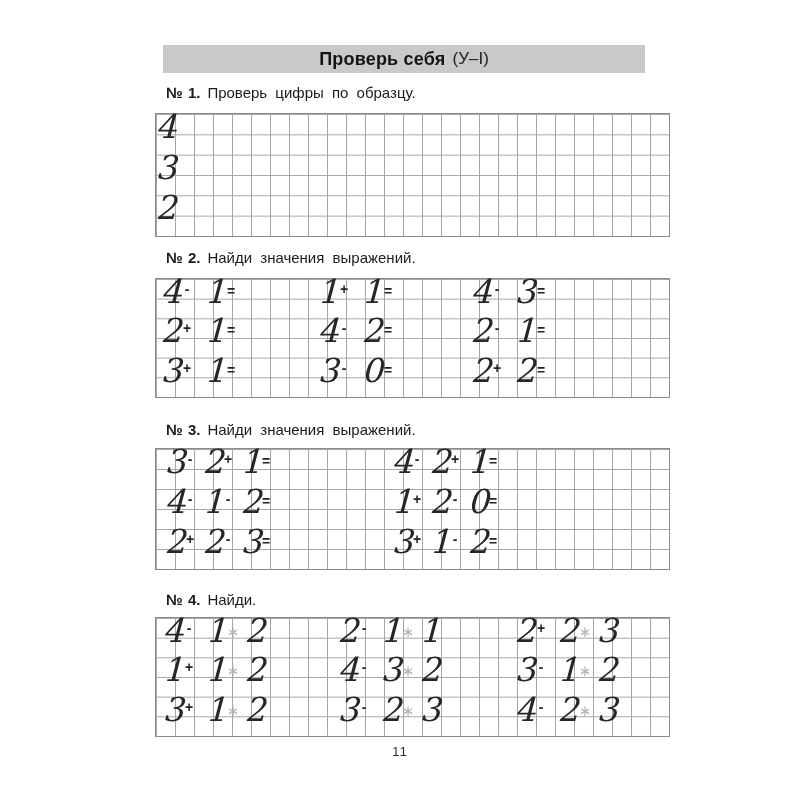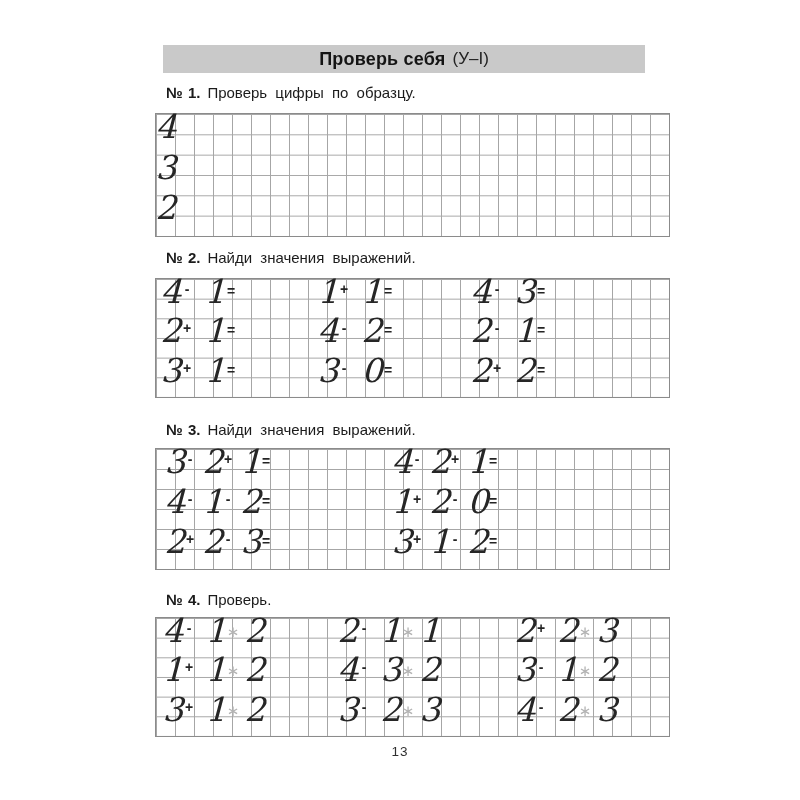--- a/index.html
+++ b/index.html
@@ -126,21 +126,21 @@
         <span class="tok op" style="left: 72px; top: 83px;">-</span>
         <span class="tok hw" style="left: 98px; top: 77px;">3</span>
         <span class="tok eq" style="left: 110px; top: 85px;">=</span>
         <span class="tok hw" style="left: 249px; top: 77px;">3</span>
         <span class="tok op" style="left: 261px; top: 83px;">+</span>
         <span class="tok hw" style="left: 287px; top: 77px;">1</span>
         <span class="tok op" style="left: 299px; top: 83px;">-</span>
         <span class="tok hw" style="left: 325px; top: 77px;">2</span>
         <span class="tok eq" style="left: 337px; top: 85px;">=</span>
       </div>
-      <div class="task-label" style="left: 166px; top: 591px;"><span class="num">№ 4.</span><span>Проверь.</span></div>
+      <div class="task-label" style="left: 166px; top: 591px;"><span class="num">№ 4.</span><span>Найди.</span></div>
       <div class="grid" style="left: 155px; top: 617px; width: 513px; height: 118px; background-size: 19px 19.6667px;">
         <span class="tok hw" style="left: 20px; top: -3px;">4</span>
         <span class="tok op" style="left: 33px; top: 3px;">-</span>
         <span class="tok hw" style="left: 63px; top: -3px;">1</span>
         <span class="tok star" style="left: 77px; top: 7px;">∗</span>
         <span class="tok hw" style="left: 102px; top: -3px;">2</span>
         <span class="tok hw" style="left: 195px; top: -3px;">2</span>
         <span class="tok op" style="left: 208px; top: 3px;">-</span>
         <span class="tok hw" style="left: 238px; top: -3px;">1</span>
         <span class="tok star" style="left: 252px; top: 7px;">∗</span>
@@ -176,14 +176,14 @@
         <span class="tok star" style="left: 252px; top: 85.6667px;">∗</span>
         <span class="tok hw" style="left: 277px; top: 75.6667px;">3</span>
         <span class="tok hw" style="left: 372px; top: 75.6667px;">4</span>
         <span class="tok op" style="left: 385px; top: 81.6667px;">-</span>
         <span class="tok hw" style="left: 415px; top: 75.6667px;">2</span>
         <span class="tok star" style="left: 429px; top: 85.6667px;">∗</span>
         <span class="tok hw" style="left: 454px; top: 75.6667px;">3</span>
       </div>
     </div>
 
-  <div class="page-number">13</div>
+  <div class="page-number">11</div>
 </div>
 
 </body></html>

